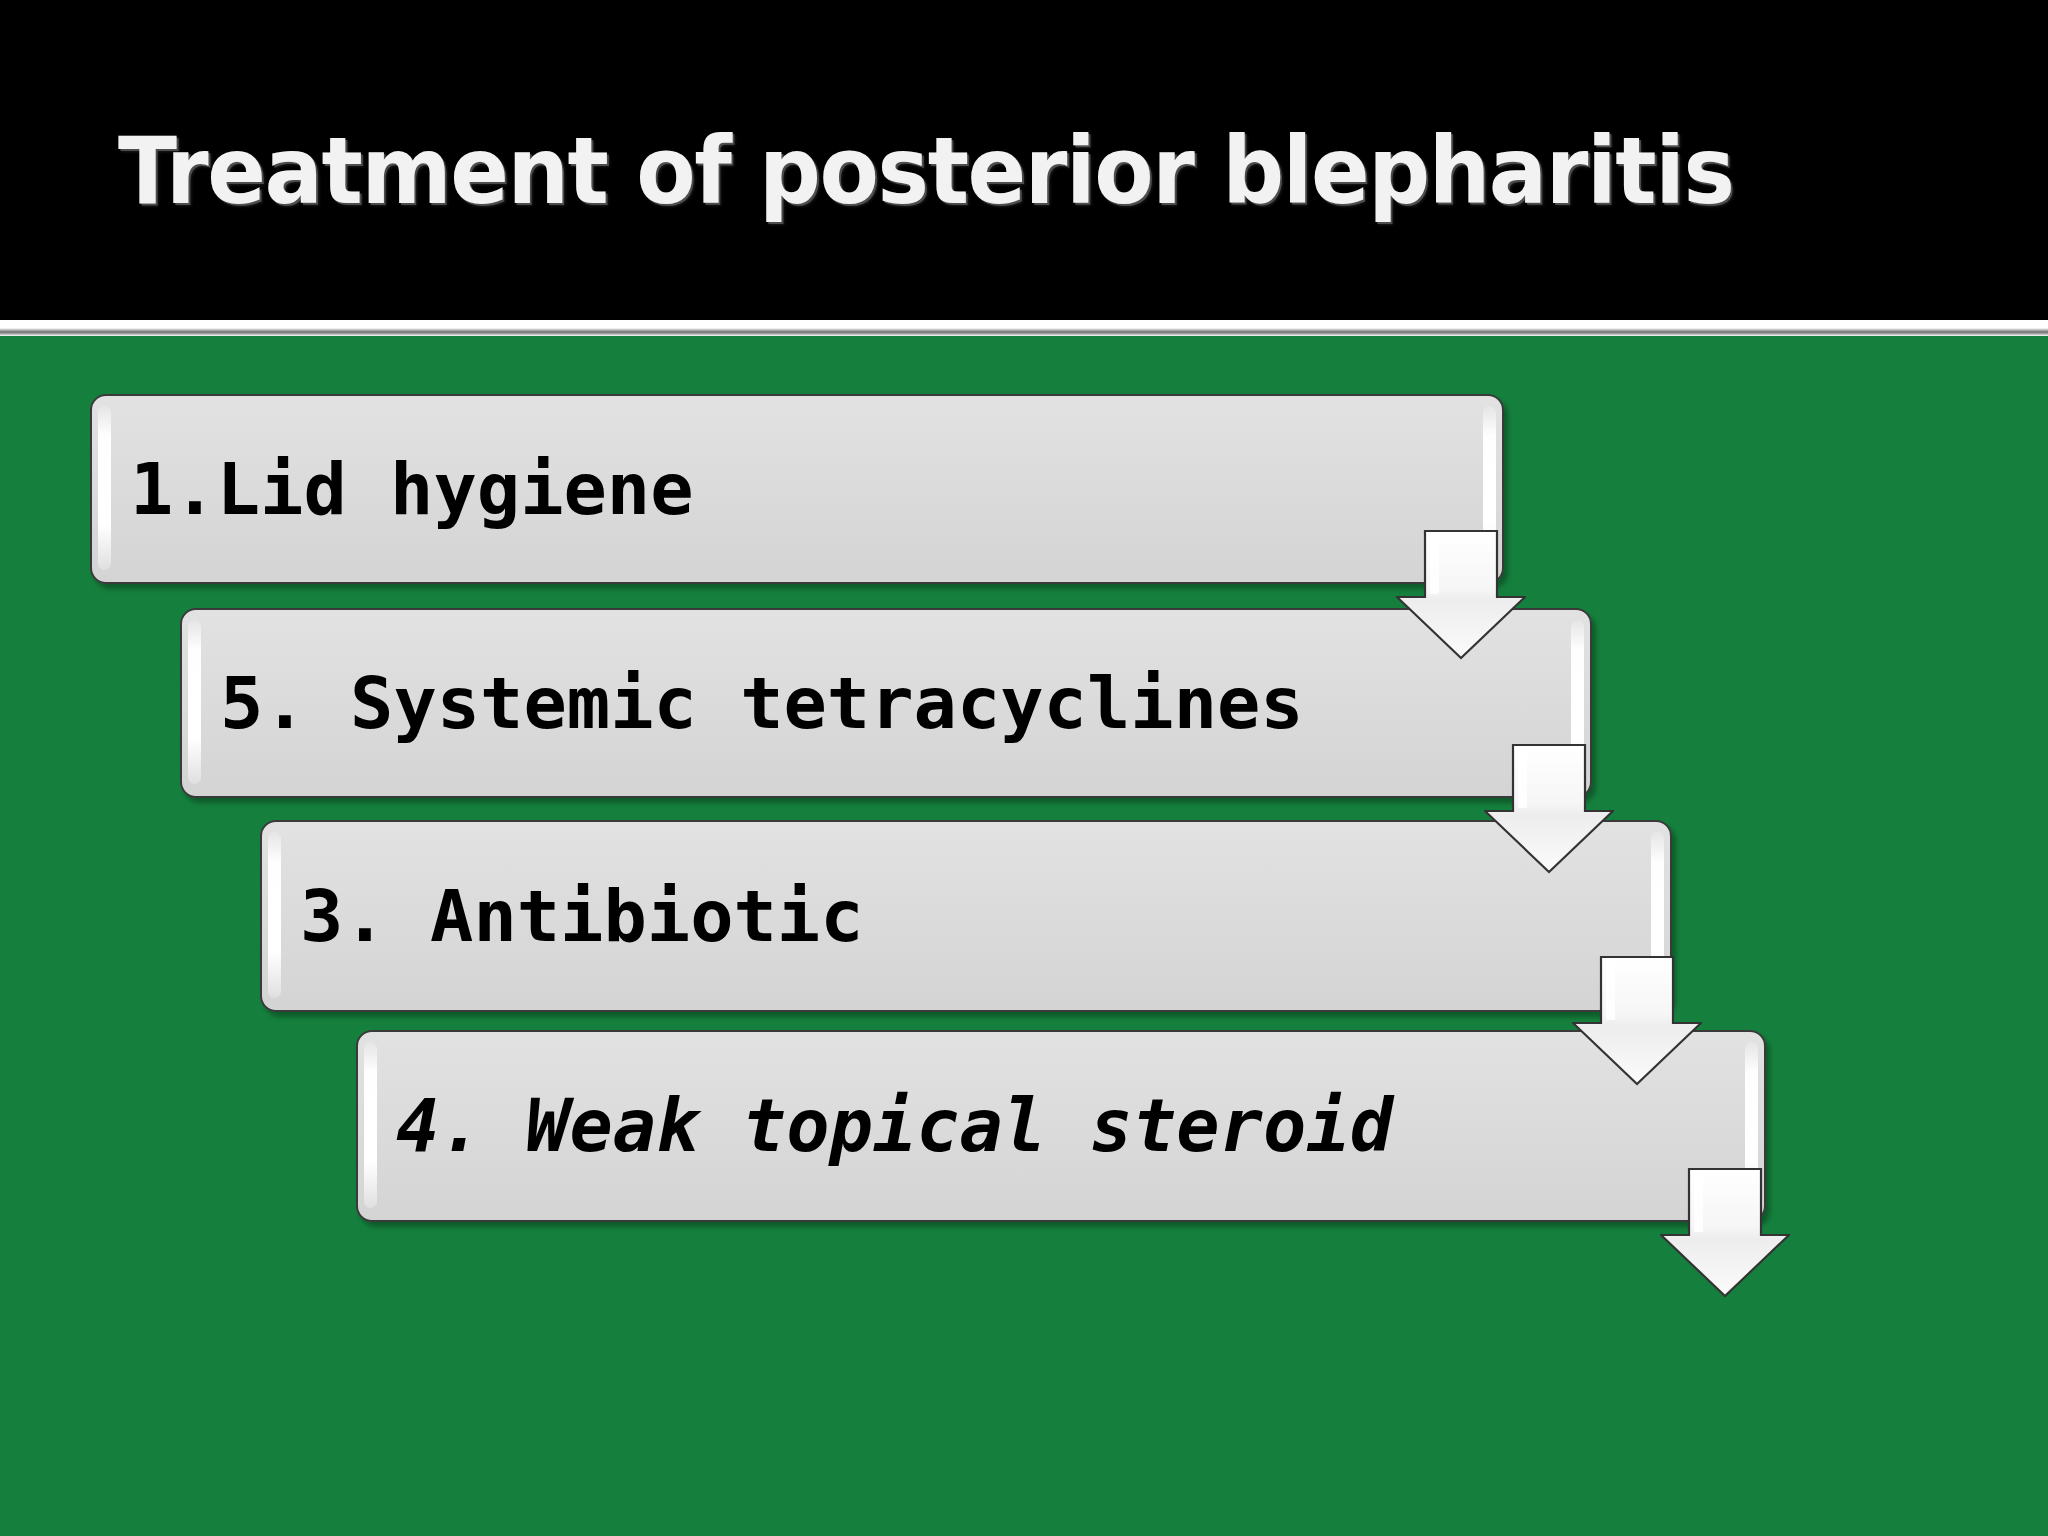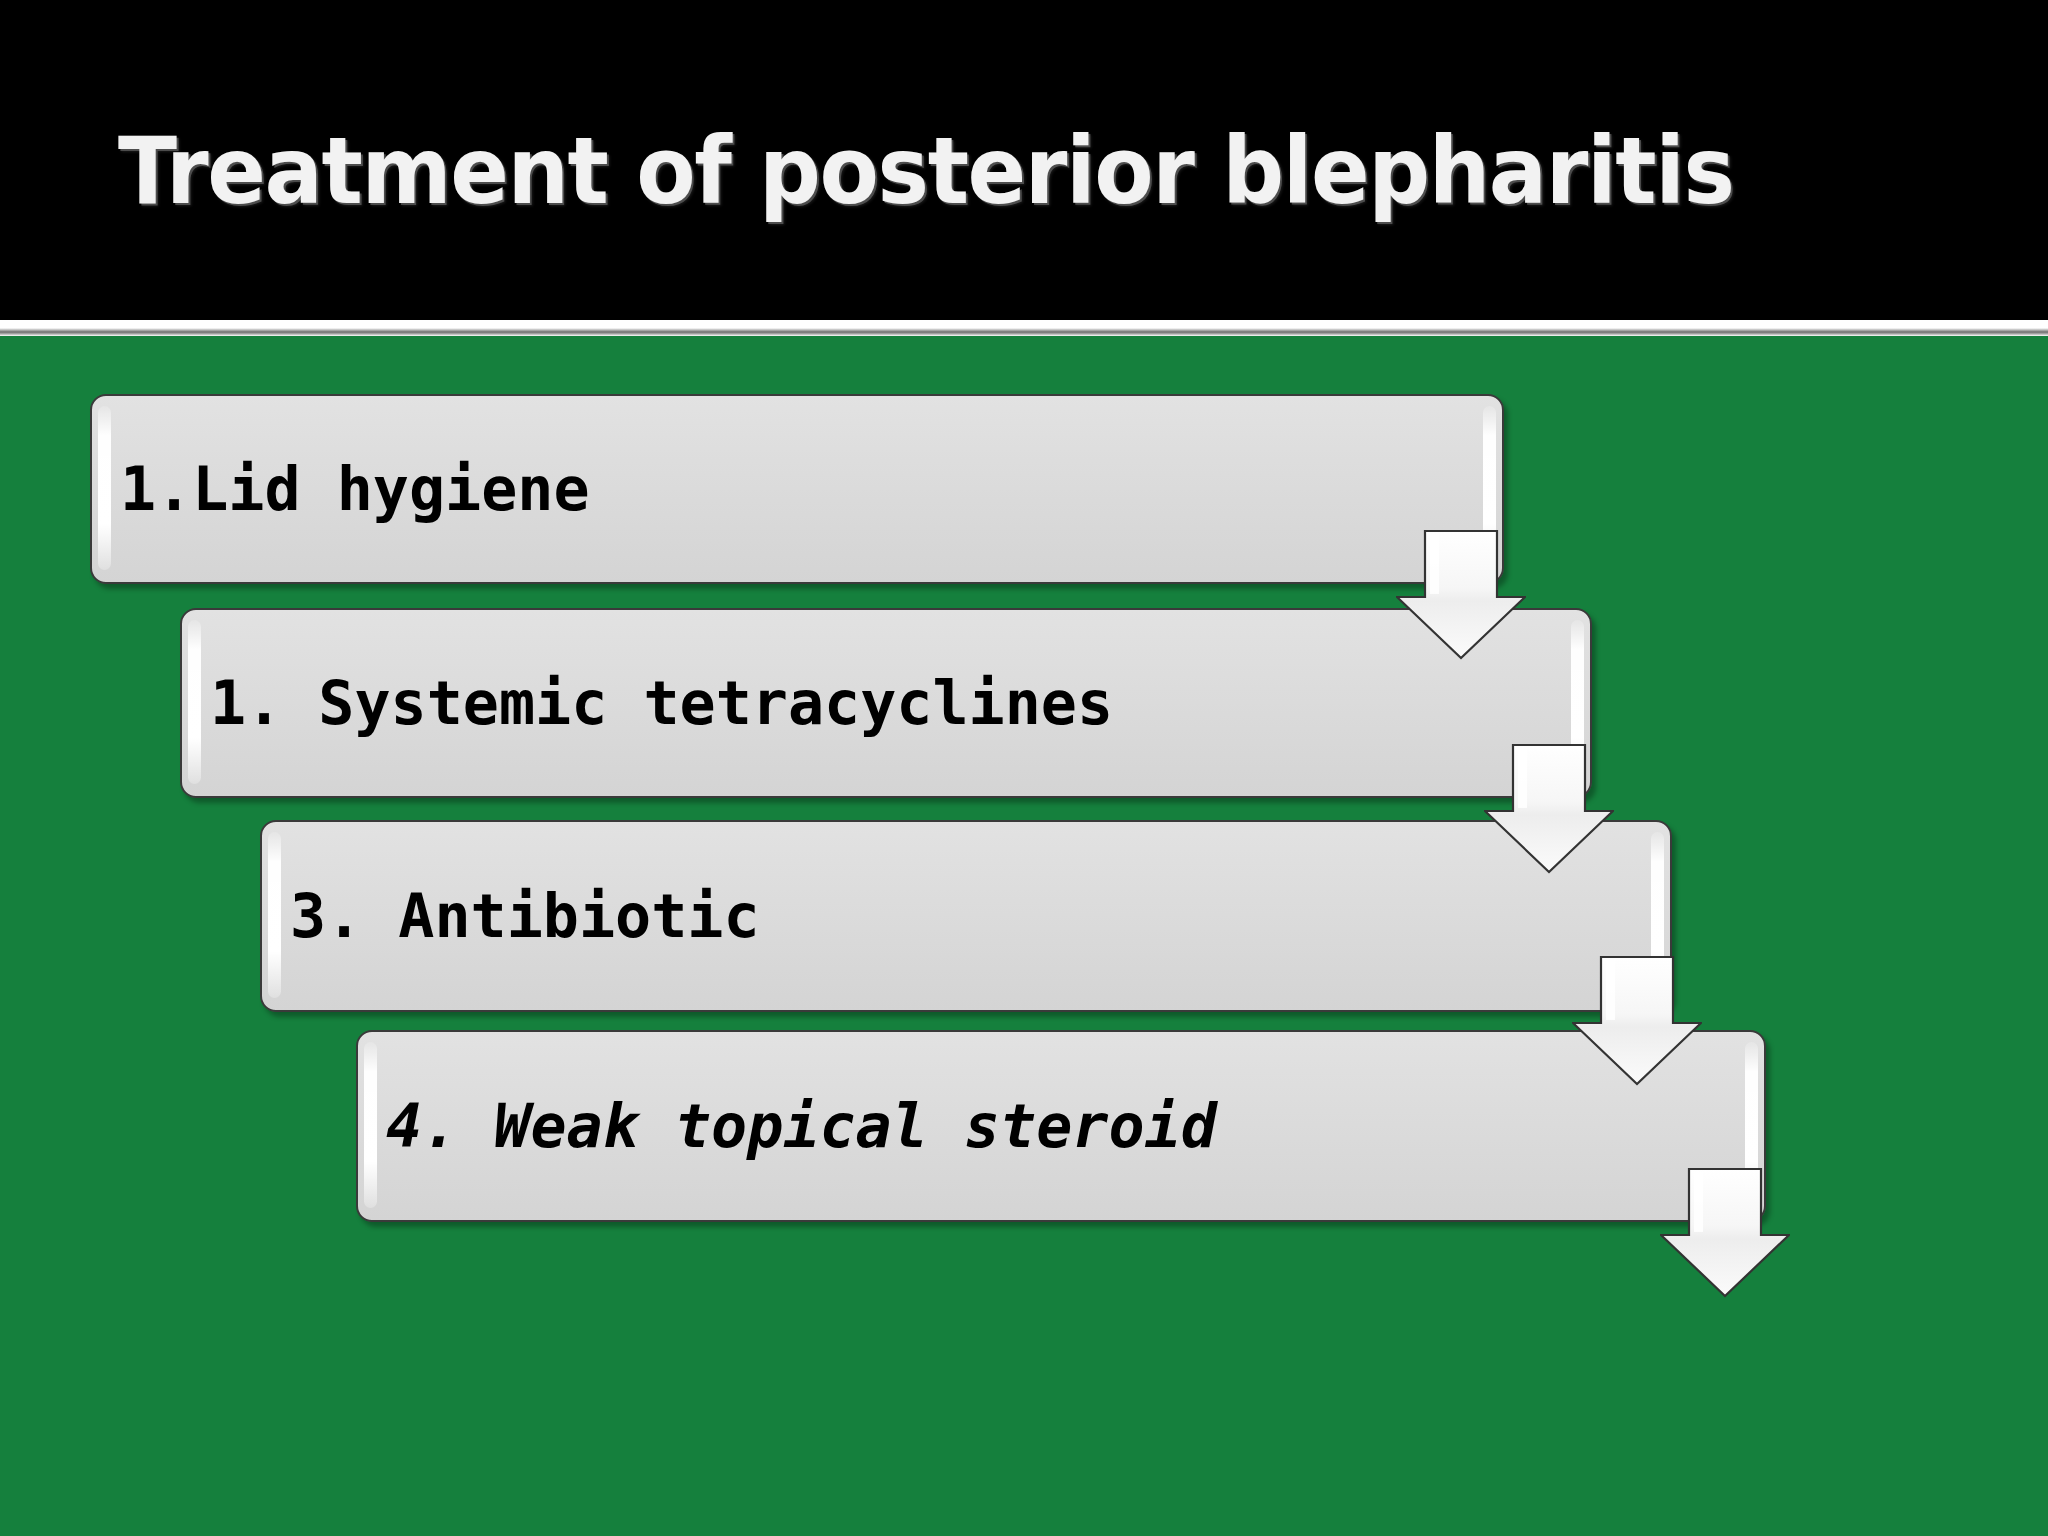--- a/index.html
+++ b/index.html
@@ -119,25 +119,25 @@
        rgba(255,255,255,0.98) 18%,
        rgba(255,255,255,1) 72%,
        rgba(255,255,255,0.25) 100%);
     pointer-events: none;
   }
 
   .step-label {
     position: relative;
     z-index: 3;
     font-family: "DejaVu Sans Mono", "Liberation Mono", monospace;
-    font-size: 60px;
+    font-size: 72px;
     font-weight: bold;
     color: #000000;
     white-space: pre;
-    padding-left: 28px;
+    padding-left: 38px;
     letter-spacing: 0px;
   }
 
   
   .arrow {
     position: absolute;
     z-index: 4;
     overflow: visible;
   }
   .arrow svg { display: block; }
@@ -167,21 +167,21 @@
             <stop offset="55%" stop-color="#ededed"></stop>
             <stop offset="100%" stop-color="#fbfbfb"></stop>
           </linearGradient>
         </defs>
         <polygon points="29,1 101,1 101,67 129,67 65,128 1,67 29,67" fill="url(#agrad0)" stroke="#333333" stroke-width="2.2" stroke-linejoin="miter"></polygon>
         <rect x="34" y="4" width="9" height="60" fill="#ffffff" opacity="0.85"></rect>
       </svg>
     </div>
 
     <div class="step-box" id="box-1" style="left: 180px; top: 608px; width: 1412px; height: 190px; z-index: 3;">
-      <span class="step-label">1. Systemic tetracyclines</span>
+      <span class="step-label">5. Systemic tetracyclines</span>
     </div>
 
     <div class="arrow" id="arrow-1" style="left: 1484px; top: 744px; width: 130px; height: 130px; z-index: 21;">
       <svg width="130" height="130" viewBox="0 0 130 130">
         <defs>
           <linearGradient id="agrad1" x1="0" y1="0" x2="0" y2="1">
             <stop offset="0%" stop-color="#ffffff"></stop>
             <stop offset="45%" stop-color="#f6f6f6"></stop>
             <stop offset="55%" stop-color="#ededed"></stop>
             <stop offset="100%" stop-color="#fbfbfb"></stop>

